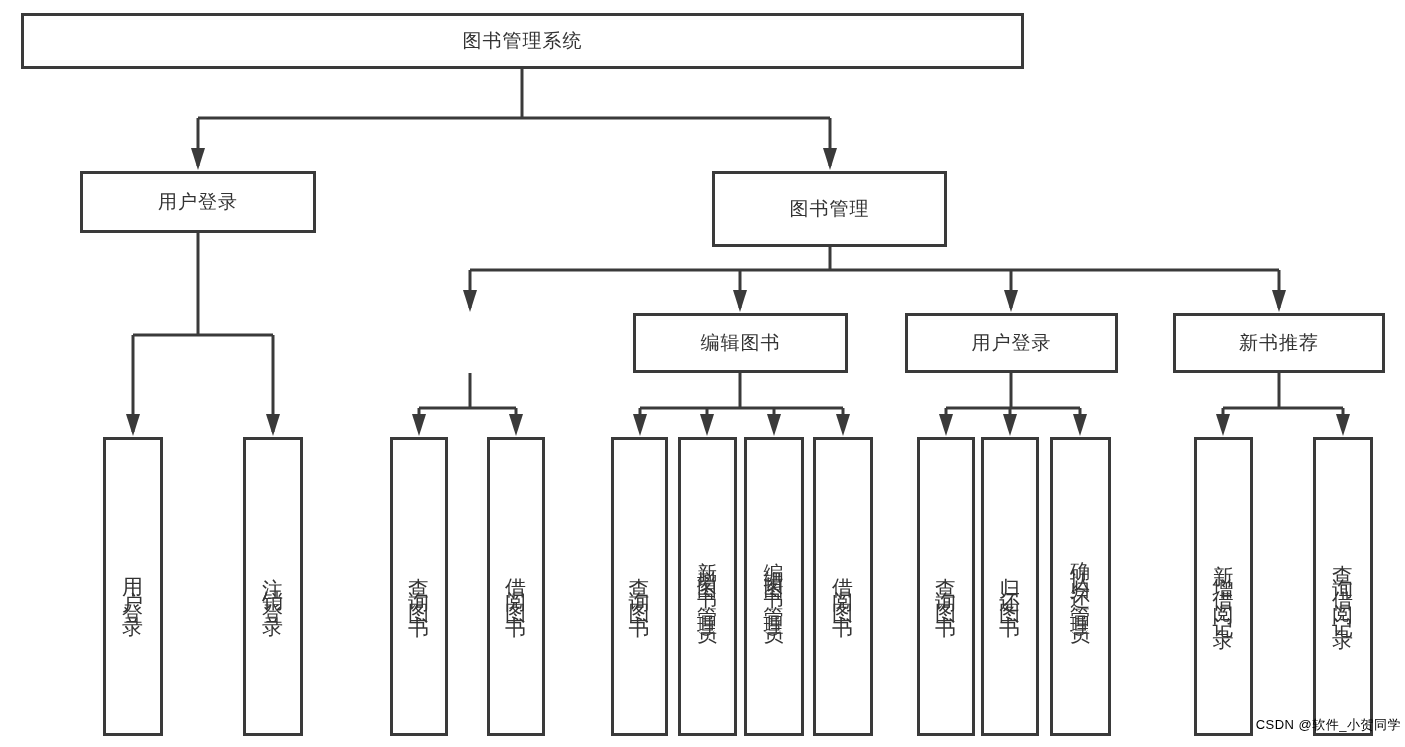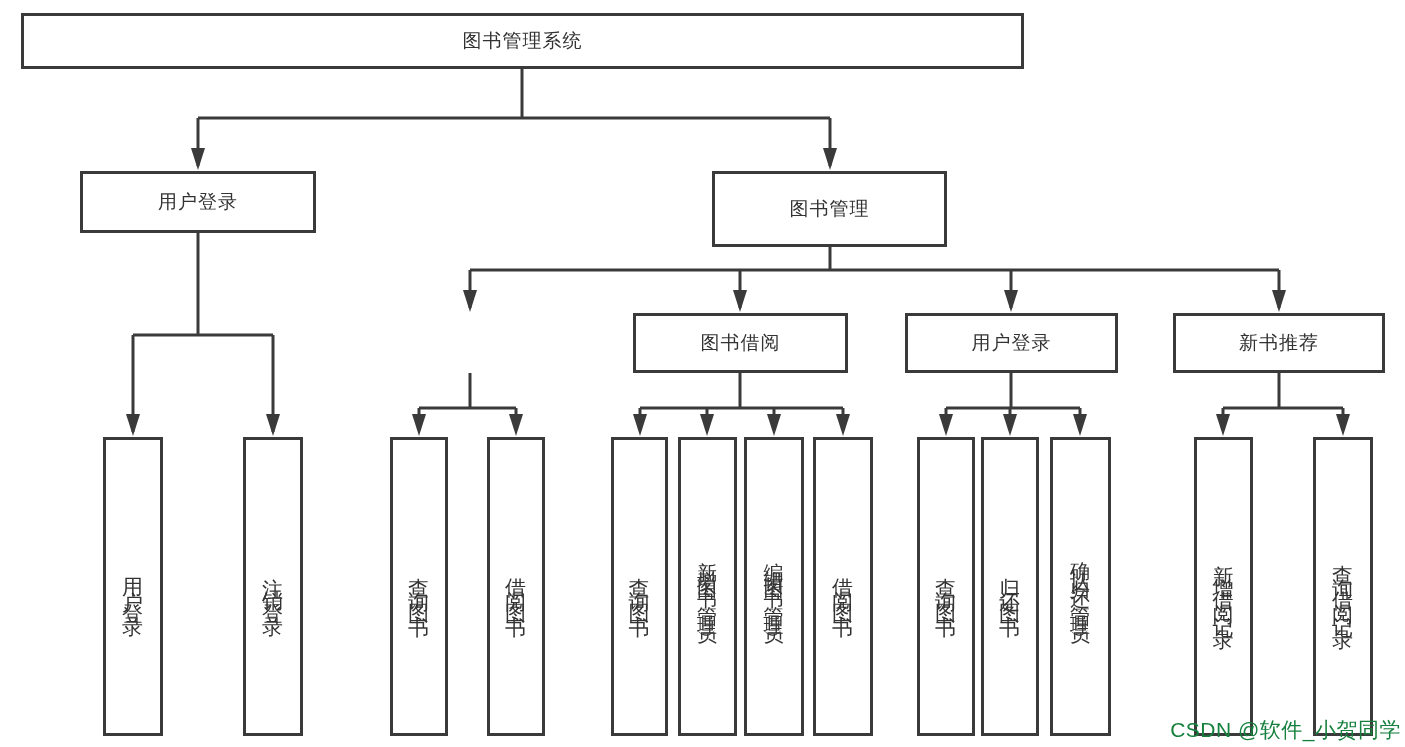--- a/index.html
+++ b/index.html
@@ -17,21 +17,21 @@
     text-align:center;
   }
   .h-label { font-size:19px; letter-spacing:1px; white-space:nowrap; }
   .leaf span {
     writing-mode:vertical-rl; text-orientation:mixed;
     font-size:21px; letter-spacing:13px; line-height:1;
   }
   .leaf.long span { font-size:20px; letter-spacing:9px; }
   .watermark {
     position:absolute; right:4px; top:716px; z-index:5;
-    color:#15803d; font-size:21px; letter-spacing:0.5px; white-space:nowrap;margin-left:48px;
+    color:#000000; font-size:13px; letter-spacing:0.5px; white-space:nowrap;margin-left:48px;
   }
 </style>
 </head>
 <body>
 
 <div class="canvas">
 
   <svg class="wires" viewBox="0 0 1405 747">
     <g>
       <polyline points="522,69 522,118"></polyline>
@@ -106,21 +106,21 @@
   </div>
 
   <div class="box" style="left:80px; top:171px; width:236px; height:62px;">
     <span class="h-label">用户登录</span>
   </div>
   <div class="box" style="left:712px; top:171px; width:235px; height:76px;">
     <span class="h-label">图书管理</span>
   </div>
 
   <div class="box" style="left:633px; top:313px; width:215px; height:60px;">
-    <span class="h-label">图书借阅</span>
+    <span class="h-label">编辑图书</span>
   </div>
   <div class="box" style="left:905px; top:313px; width:213px; height:60px;">
     <span class="h-label">用户登录</span>
   </div>
   <div class="box" style="left:1173px; top:313px; width:212px; height:60px;">
     <span class="h-label">新书推荐</span>
   </div>
 
   <div class="box leaf" style="left:103px; top:437px; width:60px; height:299px;">
     <span>用户登录</span>

